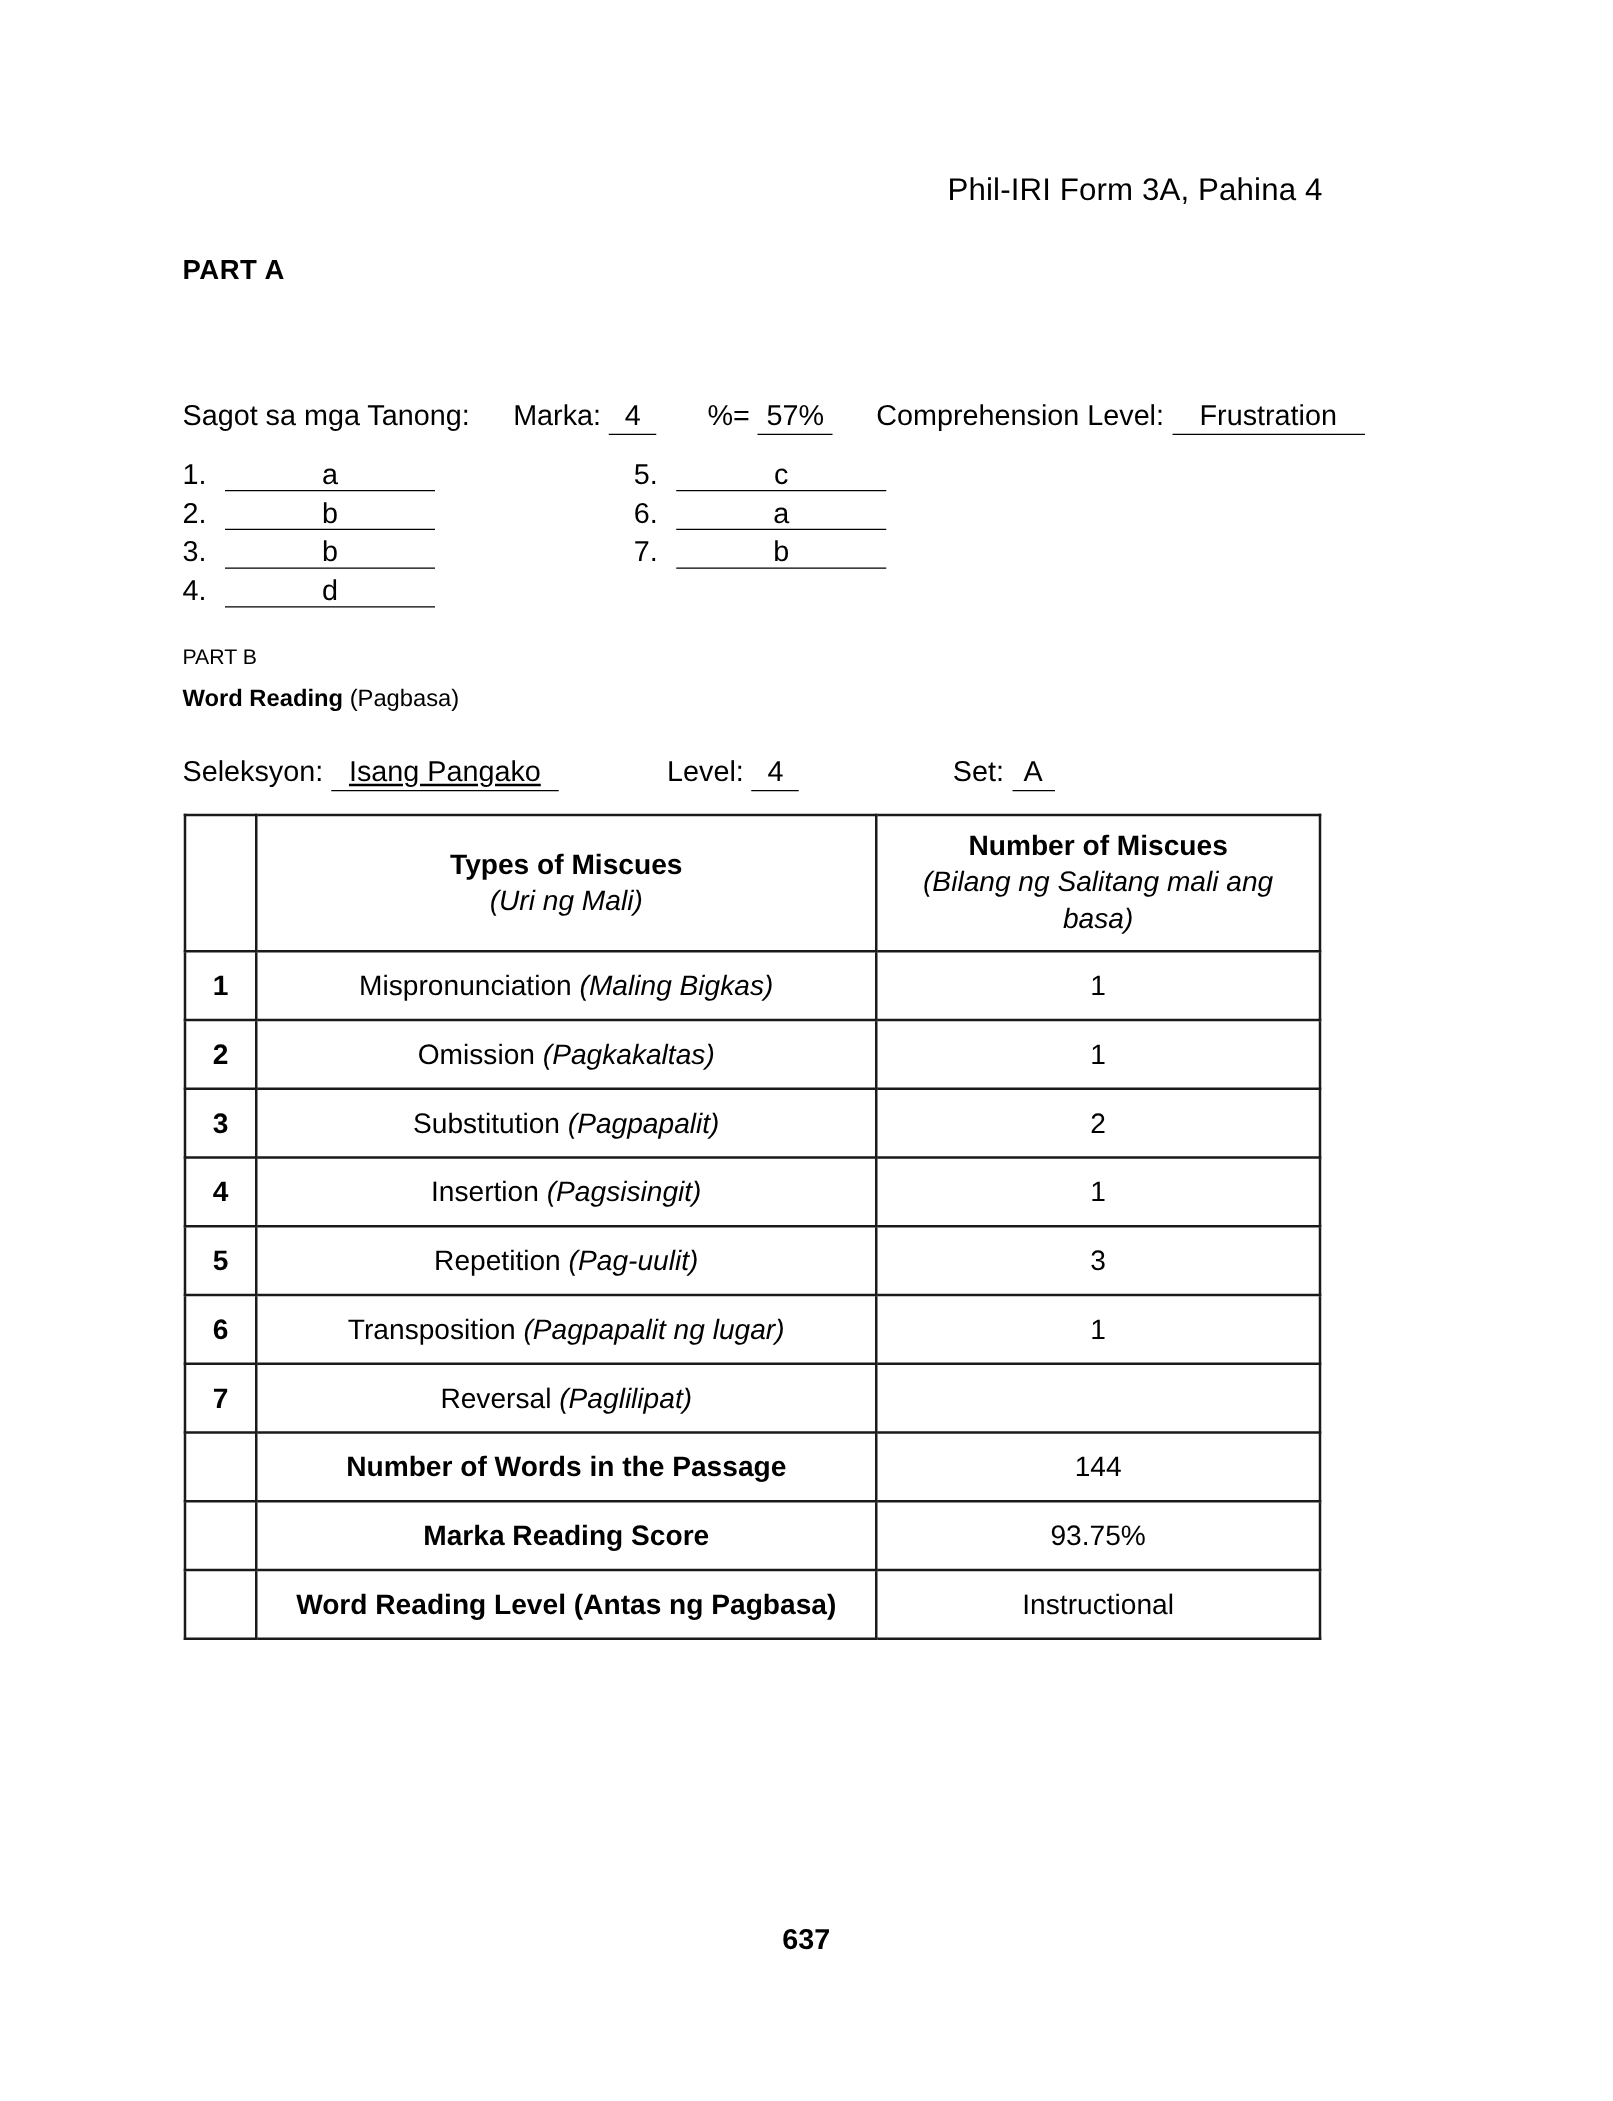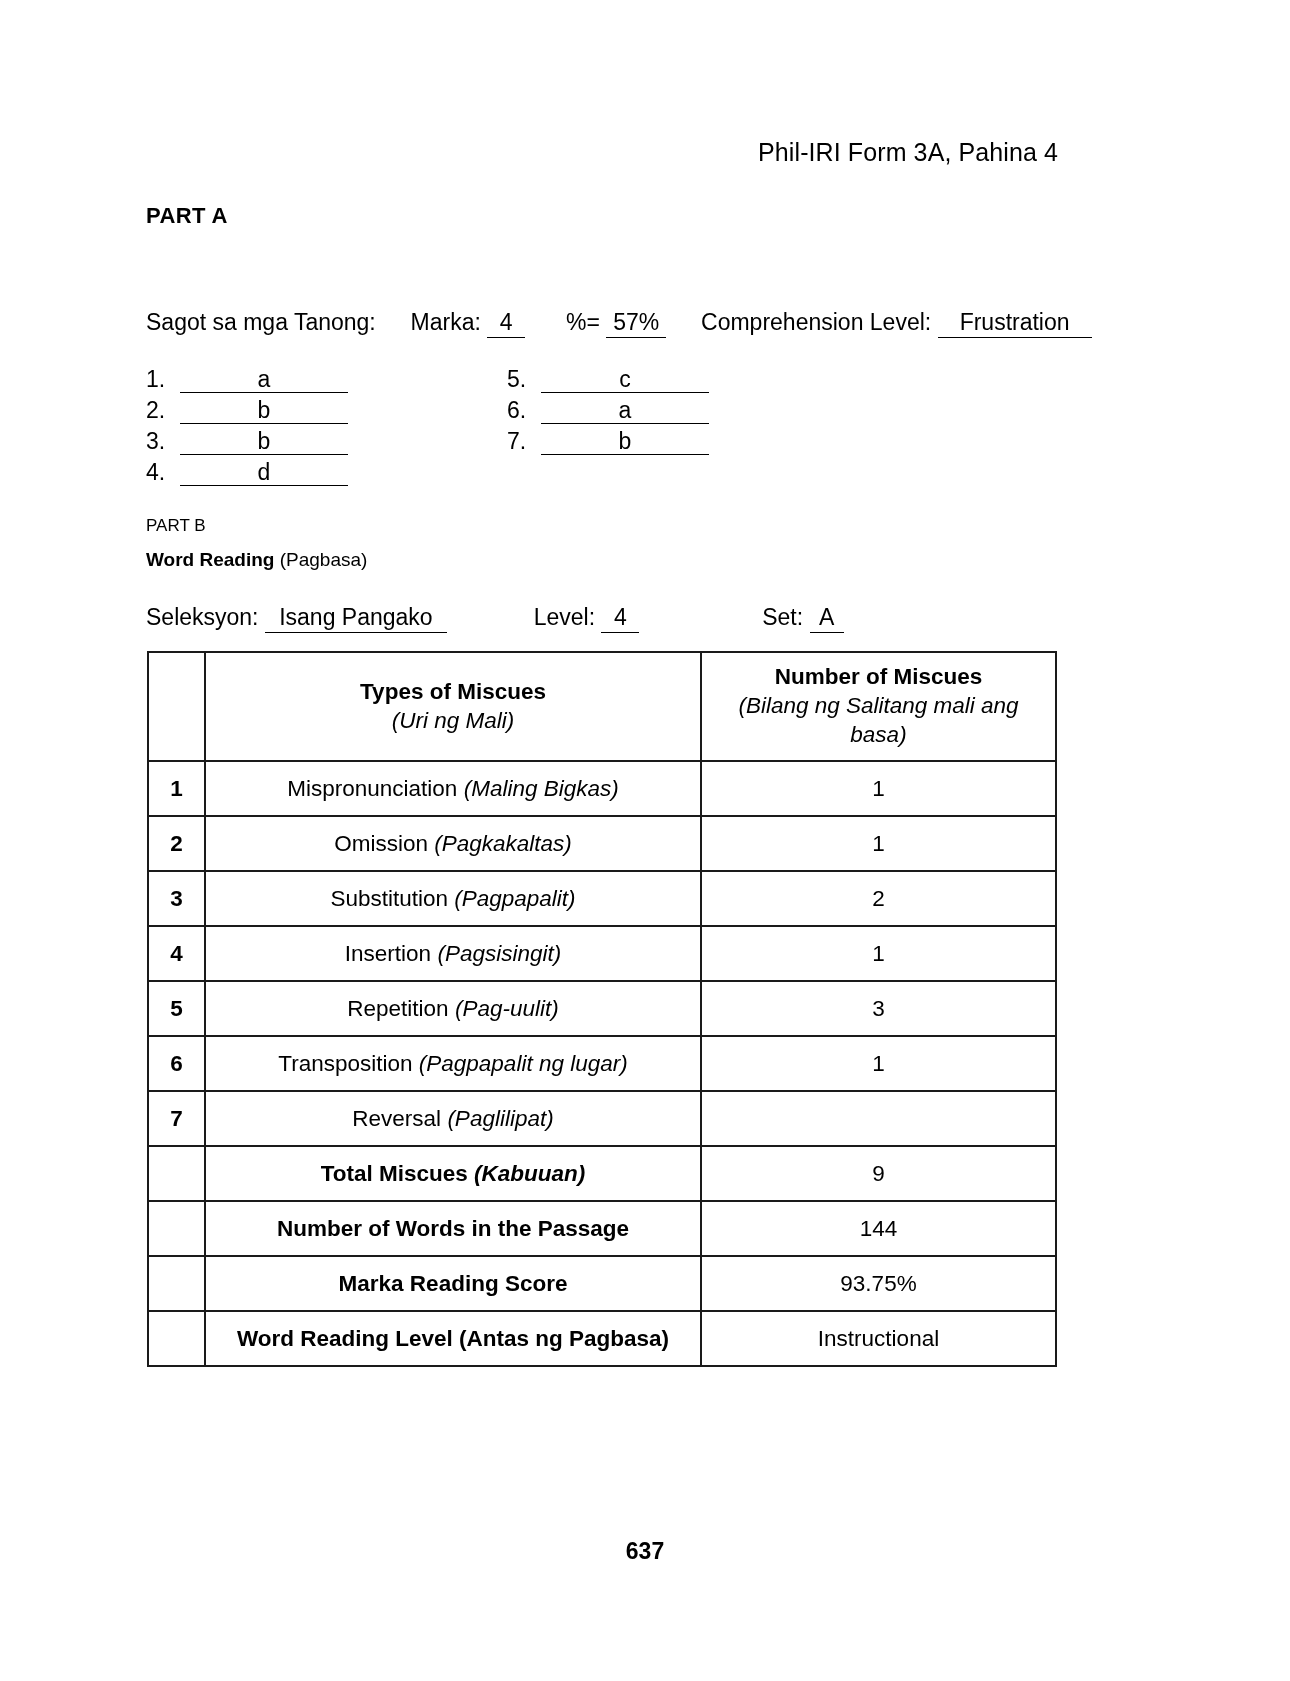--- a/index.html
+++ b/index.html
@@ -60,21 +60,21 @@
   .ul {
     display: inline-block;
     border-bottom: 1.6px solid #000;
     text-align: center;
     padding: 0 2px 1px 2px;
   }
   .ul-150 { min-width: 44px; }
   .ul-rate { min-width: 40px; }
   .ul-marka { min-width: 34px; }
   .ul-pct { min-width: 56px; }
-  .ul-comp { min-width: 150px; }
+  .ul-comp { min-width: 150px; margin-top: 10px; }
 
   
   .answers {
     position: absolute;
     top: 362px;
     left: 146px;
     width: 620px;
   }
   .ans-col {
     position: absolute;
@@ -119,21 +119,21 @@
   }
   .word-reading b { font-weight: bold; }
 
   .seleksyon-row {
     position: absolute;
     top: 604px;
     left: 146px;
     font-size: 23px;
     white-space: nowrap;
   }
-  .ul-sel { min-width: 178px; }
+  .ul-sel { min-width: 178px; text-decoration: underline; }
   .ul-lvl { min-width: 34px; }
   .ul-set { min-width: 30px; }
   .gap-sel { display: inline-block; width: 74px; }
   .gap-lvl { display: inline-block; width: 110px; }
 
   
   table.miscue-table {
     position: absolute;
     top: 651px;
     left: 147px;
@@ -320,25 +320,20 @@
         <td class="count-cell">1</td>
       </tr>
       <tr class="body-row">
         <td class="num-cell">7</td>
         <td class="type-cell"><span>Reversal</span> <span class="fil">(Paglilipat)</span></td>
         <td class="count-cell"></td>
       </tr>
 
       <tr class="sum-row">
         <td class="num-cell"></td>
-        <td class="type-cell"><span>Total  Miscues</span> <span class="fil-b">(Kabuuan)</span></td>
-        <td class="count-cell">9</td>
-      </tr>
-      <tr class="sum-row">
-        <td class="num-cell"></td>
         <td class="type-cell"><span>Number of Words in the Passage</span><span class="fil-b"></span></td>
         <td class="count-cell">144</td>
       </tr>
       <tr class="sum-row">
         <td class="num-cell"></td>
         <td class="type-cell"><span>Marka Reading Score</span><span class="fil-b"></span></td>
         <td class="count-cell">93.75%</td>
       </tr>
       <tr class="sum-row">
         <td class="num-cell"></td>

